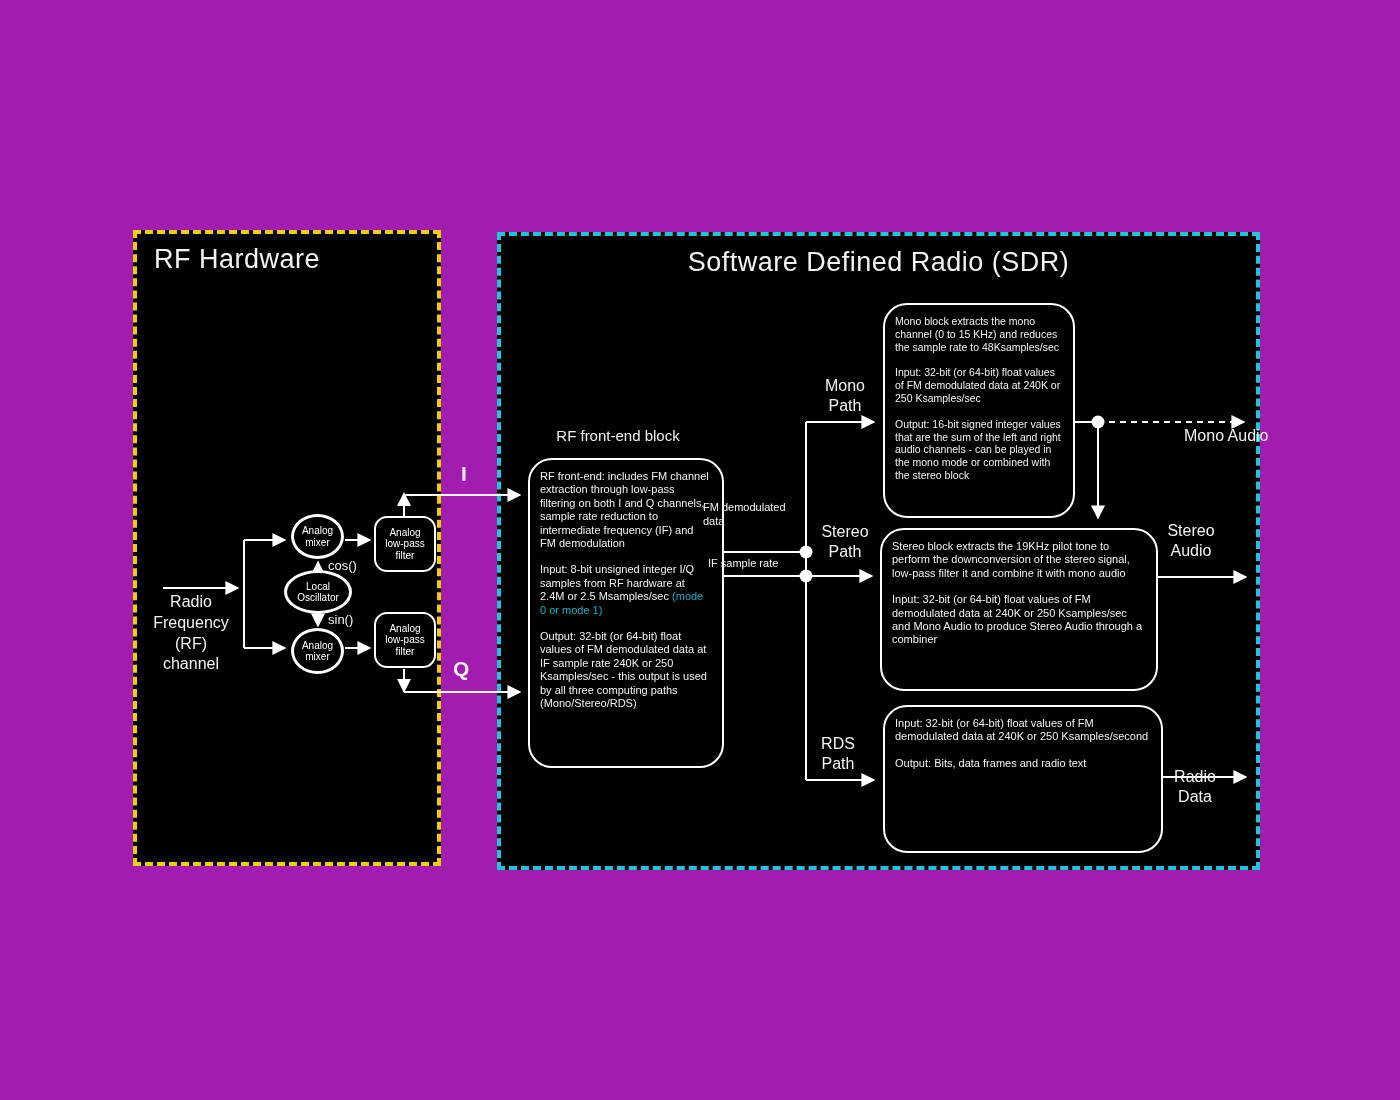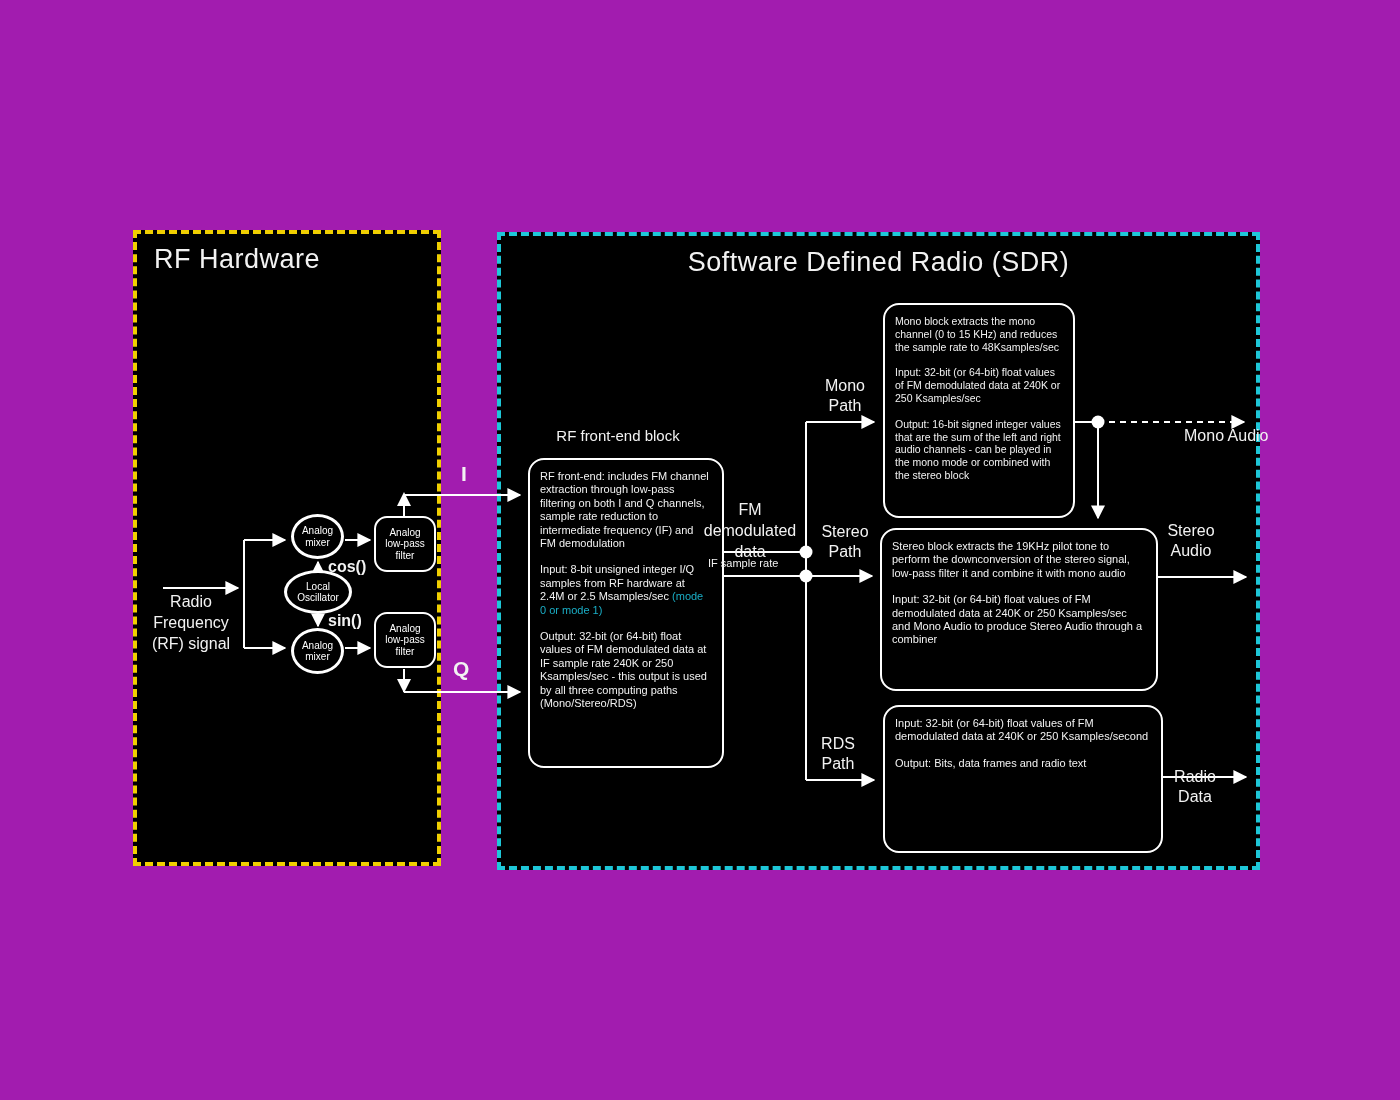--- a/index.html
+++ b/index.html
@@ -21,47 +21,47 @@
   #wires { position: absolute; left: 0; top: 0; z-index: 1; }
   .abs { position: absolute; z-index: 2; }
   .dashed-region { position: absolute; z-index: 0; background: #000; }
   .yellow-box { left: 133px; top: 230px; width: 308px; height: 636px; border: 4px dashed var(--yellow); }
   .cyan-box  { left: 497px; top: 232px; width: 763px; height: 638px; border: 4px dashed var(--cyan); }
   .region-title { font-size: 27px; letter-spacing: 0.5px; color: #fff; }
   .rf-hw-title { left: 154px; top: 244px; }
   .sdr-title { left: 497px; top: 247px; width: 763px; text-align: center; }
   .block {
     position: absolute; z-index: 2;
-    border: 2.5px solid #fff; border-radius: 16px;
+    border: 2.5px solid #fff; border-radius: 24px;
     background: #000; color: var(--fg);
     padding: 10px 10px; font-size: 11px; line-height: 1.22;
   }
   .block p { margin: 0 0 13px; }
   .block p:last-child { margin: 0; }
   .rfe-block { left: 528px; top: 458px; width: 196px; height: 310px; }
   .mono-block { left: 883px; top: 303px; width: 192px; height: 215px; font-size: 10.5px; }
   .stereo-block { left: 880px; top: 528px; width: 278px; height: 163px; }
   .rds-block { left: 883px; top: 705px; width: 280px; height: 148px; }
   .cyan-span { color: var(--cyan-text); }
   .lbl { position: absolute; z-index: 2; color: var(--fg); }
   .rfe-title { left: 528px; top: 427px; width: 180px; text-align: center; font-size: 15px; }
-  .fm-demod-lbl { left: 703px; top: 500px; width: 94px; text-align: center; font-size: 16px; line-height: 1.3; }
+  .fm-demod-lbl { left: 703px; top: 500px; width: 94px; text-align: left; font-size: 11px; line-height: 1.3; }
   .if-rate-lbl { left: 708px; top: 557px; font-size: 11px; }
   .path-lbl { font-size: 16px; text-align: center; line-height: 1.25; }
   .mono-path-lbl { left: 820px; top: 376px; width: 50px; }
   .stereo-path-lbl { left: 816px; top: 522px; width: 58px; }
   .rds-path-lbl { left: 814px; top: 734px; width: 48px; }
   .mono-audio-lbl { left: 1184px; top: 427px; font-size: 16px; }
   .stereo-audio-lbl { left: 1160px; top: 521px; width: 62px; text-align: center; font-size: 16px; line-height: 1.25; }
   .radio-data-lbl { left: 1169px; top: 727px; width: 52px; text-align: center; font-size: 16px; line-height: 1.25; margin-top: 40px; }
   .iq-lbl { font-size: 21px; font-weight: bold; }
   .i-lbl { left: 461px; top: 462px; }
   .q-lbl { left: 453px; top: 657px; }
   .rf-signal-lbl { left: 145px; top: 592px; width: 92px; text-align: center; font-size: 16px; line-height: 1.3; }
-  .trig-lbl { font-size: 16px; font-weight: bold; }
+  .trig-lbl { font-size: 13px; }
   .cos-lbl { left: 328px; top: 558px; }
   .sin-lbl { left: 328px; top: 612px; }
   .node {
     position: absolute; z-index: 2; background: #000; color: #fff;
     display: flex; align-items: center; justify-content: center;
     text-align: center; font-size: 10px; line-height: 1.12; padding: 0 3px;
   }
   .ellipse { border: 3px solid #fff; border-radius: 50%; }
   .mixer-top { left: 291px; top: 514px; width: 53px; height: 45px; }
   .osc { left: 284px; top: 570px; width: 68px; height: 44px; }
@@ -125,21 +125,21 @@
       <circle cx="1098" cy="422" r="6.5"></circle>
     </g>
   </svg>
 
   <div class="abs dashed-region yellow-box"></div>
   <div class="lbl region-title rf-hw-title">RF Hardware</div>
 
   <div class="abs dashed-region cyan-box"></div>
   <div class="lbl region-title sdr-title">Software Defined Radio (SDR)</div>
 
-  <div class="lbl rf-signal-lbl">Radio Frequency (RF) signal</div>
+  <div class="lbl rf-signal-lbl">Radio Frequency (RF) channel</div>
 
   <div class="node ellipse mixer-top">
     <span>Analog mixer</span>
   </div>
   <div class="node ellipse osc">
     <span>Local Oscillator</span>
   </div>
   <div class="node ellipse mixer-bottom">
     <span>Analog mixer</span>
   </div>

